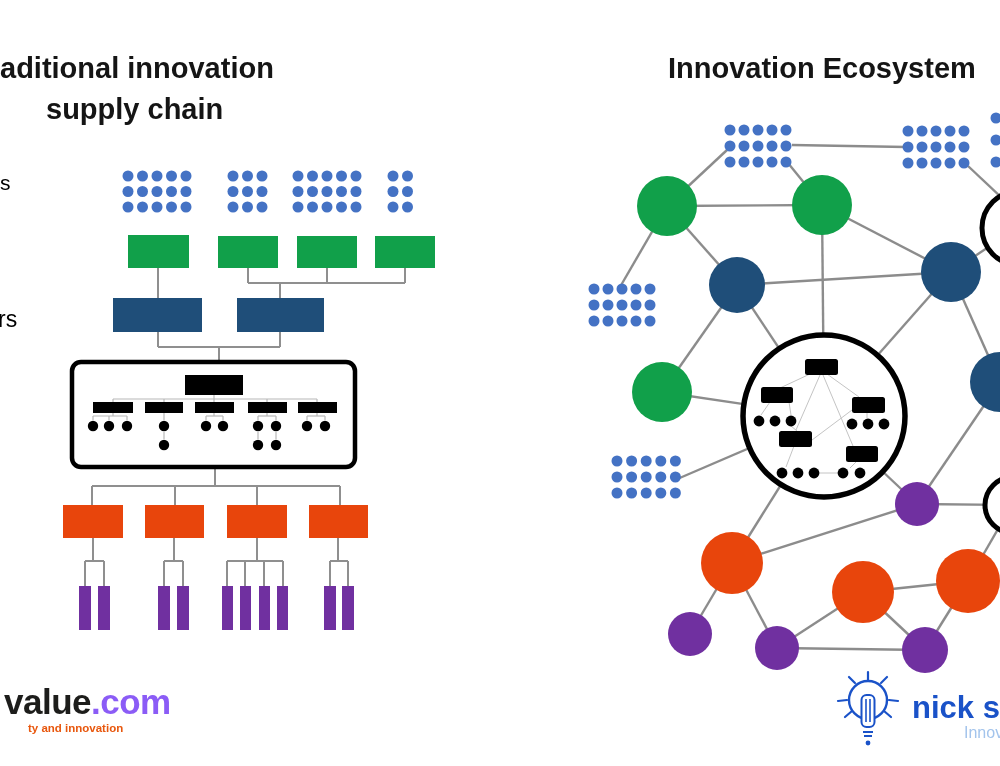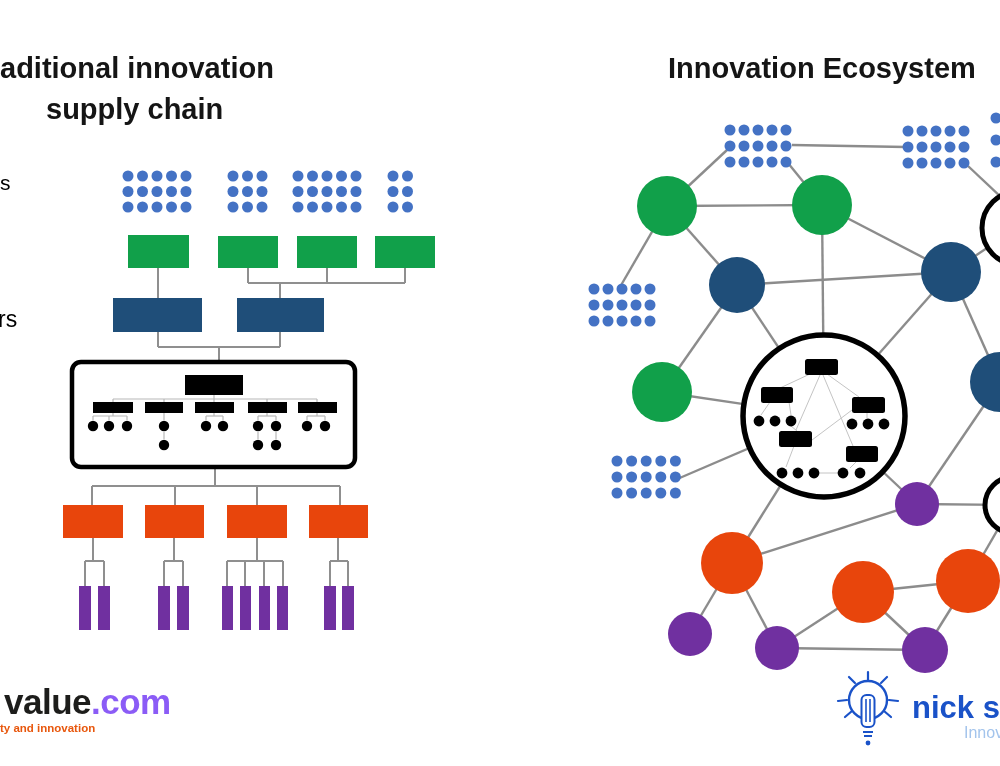--- a/index.html
+++ b/index.html
@@ -9,21 +9,21 @@
   .ttl{position:absolute;font-weight:bold;color:#151515;white-space:nowrap;}
   .t-left-1{left:0;top:52px;font-size:29px;}
   .t-left-2{left:46px;top:93px;font-size:29px;}
   .t-right{left:668px;top:52px;font-size:29px;}
   .cut-label{position:absolute;color:#000;white-space:nowrap;}
   .cut-top{left:0;top:171px;font-size:21px;font-weight:500;}
   .cut-mid{left:-2px;top:306px;font-size:23px;font-weight:500;}
   .logo-left{position:absolute;left:4px;top:682px;}
   .logo-word{font-size:35px;font-weight:600;color:#1d1d1b;letter-spacing:-0.5px;margin-top:44px;}
   .logo-suffix{font-size:35px;font-weight:600;color:#8b5cf6;letter-spacing:-0.5px;}
-  .logo-tagline{font-size:11.5px;font-weight:600;color:#e8570d;margin:0 0 0 -4px;white-space:nowrap;}
+  .logo-tagline{font-size:11.5px;font-weight:600;color:#e8570d;margin:0 0 0 -4px;white-space:nowrap;padding-left:28px;}
   .logo-right{position:absolute;left:836px;top:668px;width:280px;height:98px;}
   .bulb{position:absolute;left:0;top:2px;}
   .nick-name{position:absolute;left:76px;top:22px;font-size:31px;font-weight:600;color:#1a52c8;white-space:nowrap;}
   .nick-sub{position:absolute;left:128px;top:56px;font-size:16px;color:#a3c4ec;white-space:nowrap;}
 </style>
 </head>
 <body>
 
 <div class="stage">
 

